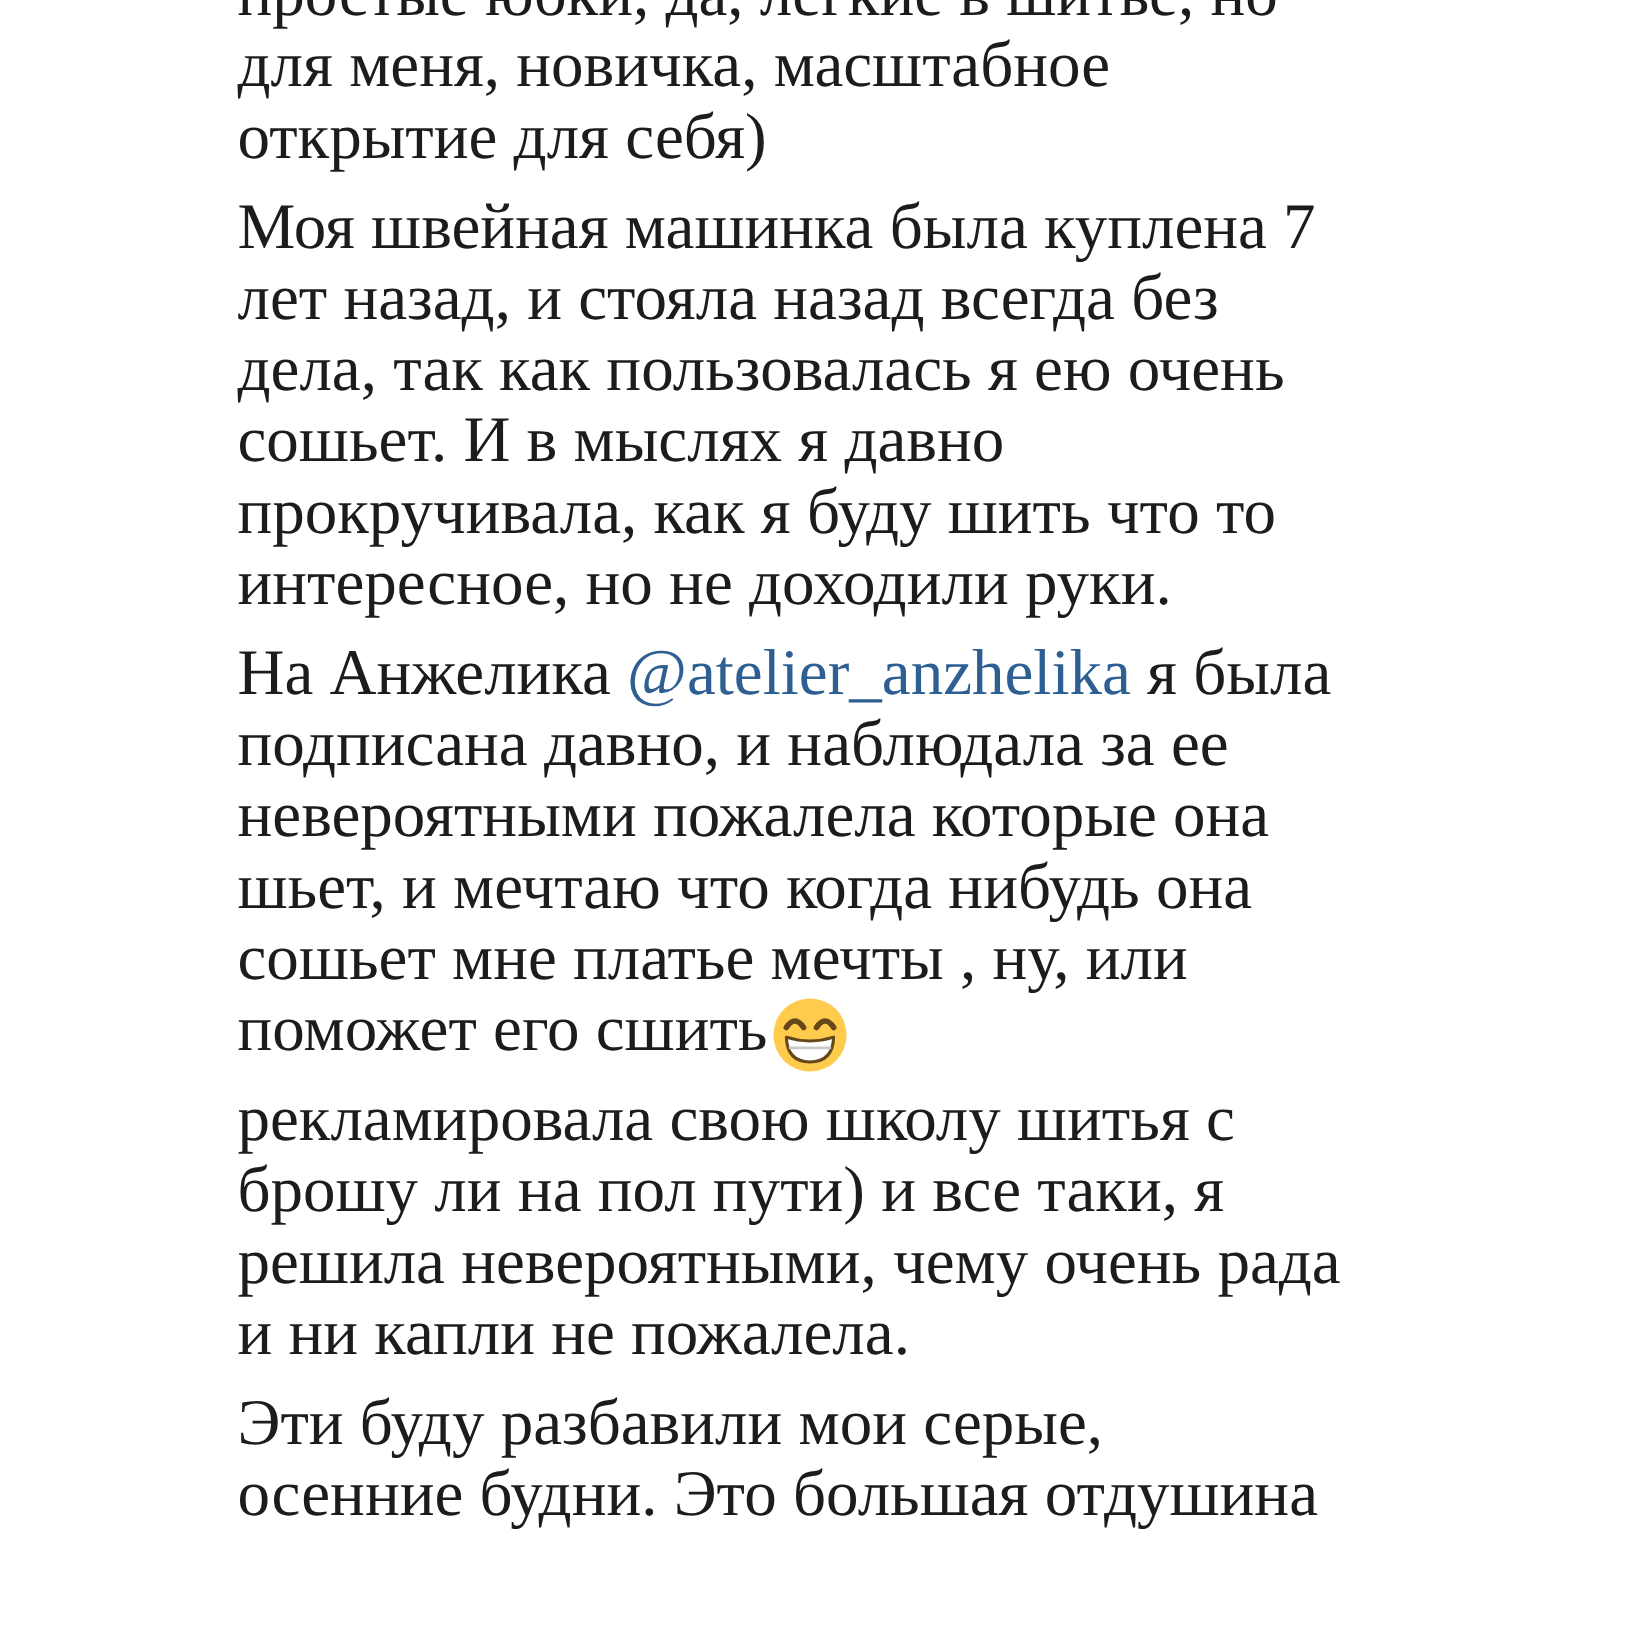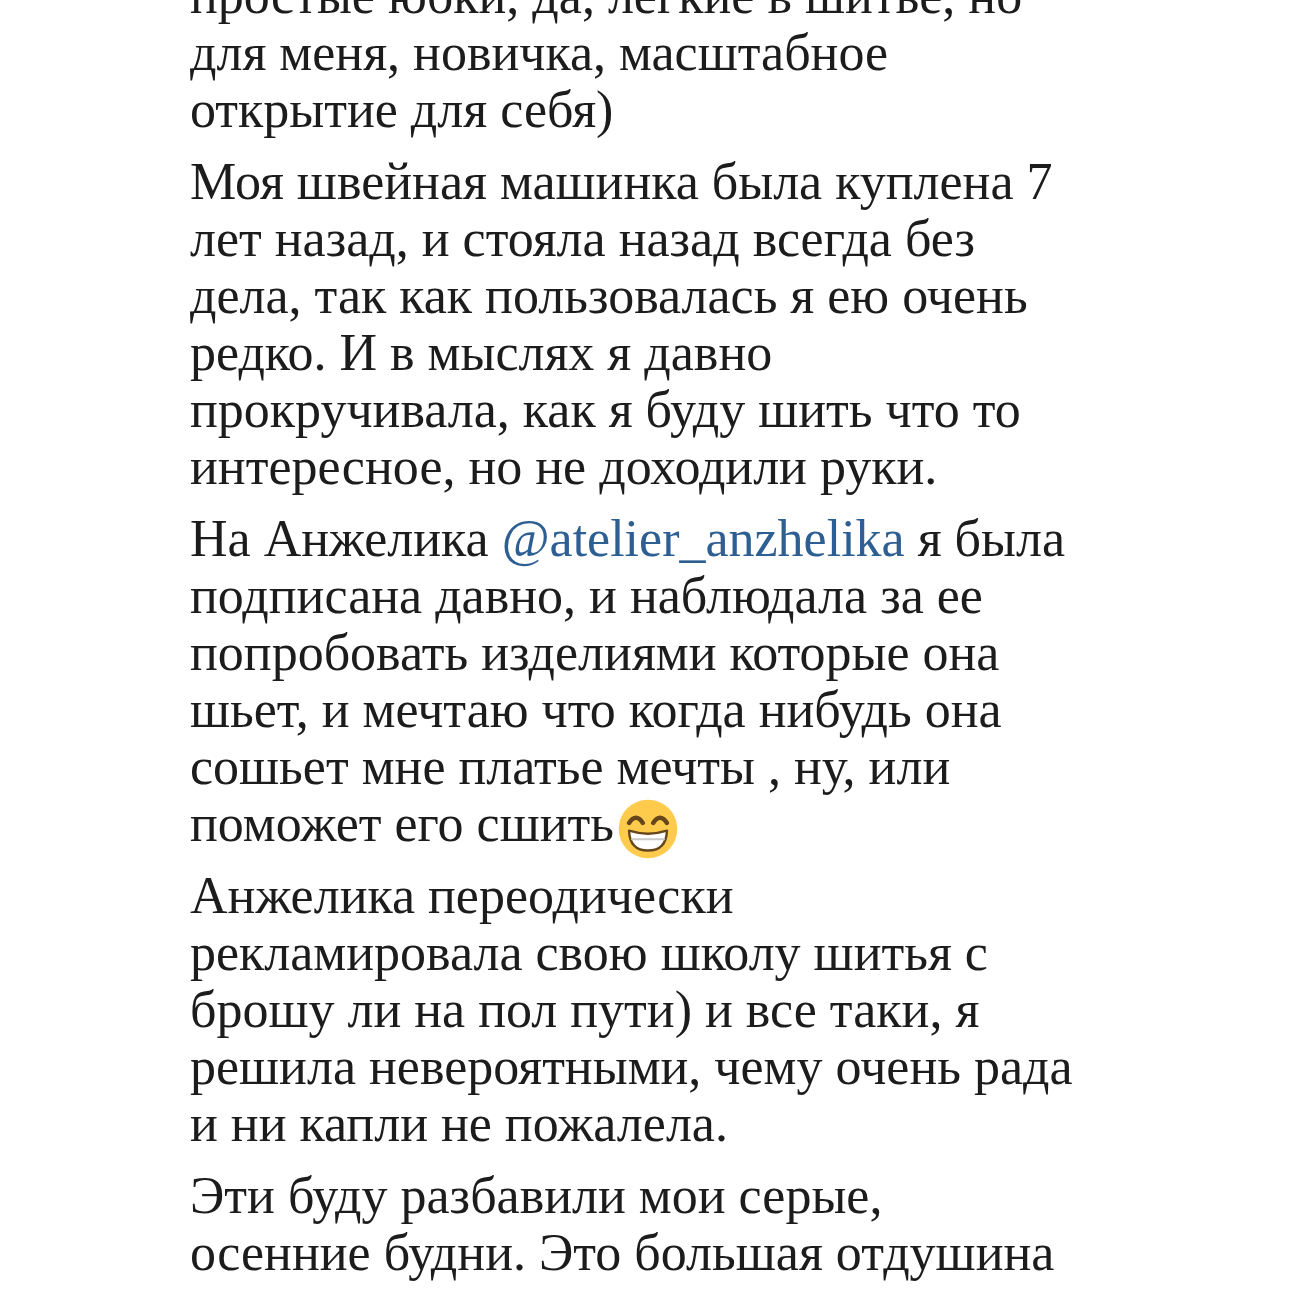--- a/index.html
+++ b/index.html
@@ -53,40 +53,39 @@
 <div class="caption" id="caption">
     <div class="para">
       <div class="line"><span>простые юбки, да, легкие в шитье, но</span></div>
       <div class="line"><span>для меня, новичка, масштабное</span></div>
       <div class="line"><span>открытие для себя)</span></div>
     </div>
     <div class="para">
       <div class="line"><span>Моя швейная машинка была куплена 7</span></div>
       <div class="line"><span>лет назад, и стояла назад всегда без</span></div>
       <div class="line"><span>дела, так как пользовалась я ею очень</span></div>
-      <div class="line"><span>редко. И в мыслях я давно</span></div>
+      <div class="line"><span>сошьет. И в мыслях я давно</span></div>
       <div class="line"><span>прокручивала, как я буду шить что то</span></div>
       <div class="line"><span>интересное, но не доходили руки.</span></div>
     </div>
     <div class="para">
       <div class="line"><span>На Анжелика </span><span class="mention">@atelier_anzhelika</span><span> я была</span></div>
       <div class="line"><span>подписана давно, и наблюдала за ее</span></div>
-      <div class="line"><span>попробовать изделиями которые она</span></div>
+      <div class="line"><span>невероятными пожалела которые она</span></div>
       <div class="line"><span>шьет, и мечтаю что когда нибудь она</span></div>
       <div class="line"><span>сошьет мне платье мечты , ну, или</span></div>
       <div class="line"><span>поможет его сшить</span><span class="emoji"><svg viewBox="0 0 36 36" xmlns="http://www.w3.org/2000/svg" aria-hidden="true">
             <circle cx="18" cy="18" r="17" fill="#ffcb4c"></circle>
             <path d="M7 14.5 Q11 8.5 15 14.5" fill="none" stroke="#65471b" stroke-width="2.6" stroke-linecap="round"></path>
             <path d="M21 14.5 Q25 8.5 29 14.5" fill="none" stroke="#65471b" stroke-width="2.6" stroke-linecap="round"></path>
             <path d="M7 19 Q18 22.5 29 19 Q28.6 30.5 18 30.5 Q7.4 30.5 7 19 Z" fill="#ffffff" stroke="#65471b" stroke-width="1.4" stroke-linejoin="round"></path>
             <line x1="8.2" y1="24" x2="27.8" y2="24" stroke="#c9c9c9" stroke-width="1.2"></line>
           </svg></span></div>
     </div>
     <div class="para">
-      <div class="line"><span>Анжелика переодически</span></div>
       <div class="line"><span>рекламировала свою школу шитья с</span></div>
       <div class="line"><span>брошу ли на пол пути) и все таки, я</span></div>
       <div class="line"><span>решила невероятными, чему очень рада</span></div>
       <div class="line"><span>и ни капли не пожалела.</span></div>
     </div>
     <div class="para">
       <div class="line"><span>Эти буду разбавили мои серые,</span></div>
       <div class="line"><span>осенние будни. Это большая отдушина</span></div>
     </div>
   </div>

